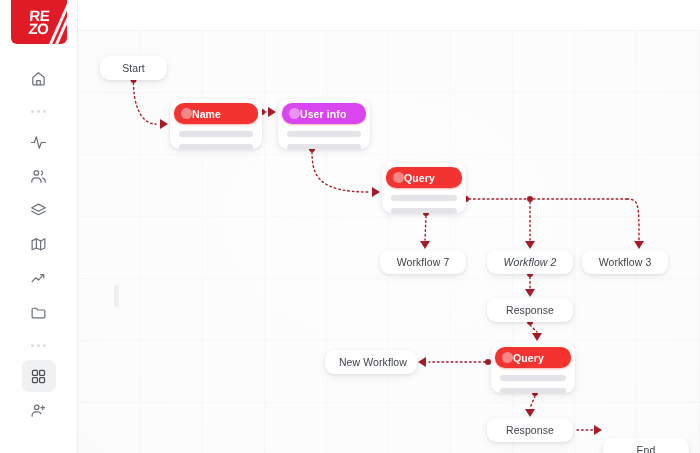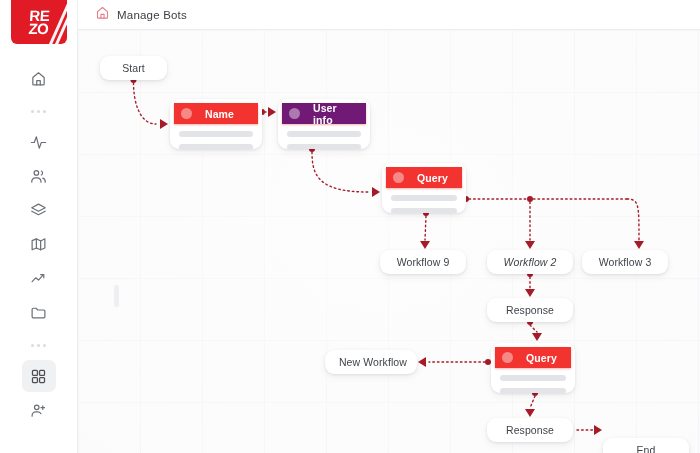--- a/index.html
+++ b/index.html
@@ -132,24 +132,24 @@
     font-size: 10.5px;
     color: #3f444a;
     letter-spacing: .1px;
     padding: 0 10px;
     white-space: nowrap;
   }
   .card { overflow: hidden; padding-bottom: 9px; }
   .card-head {
     height: 21px;
     background: #f2332f;
-    border-radius: 0;
+    border-radius: 10px;
     margin: 4px 4px 0 4px;
     display: flex; align-items: center;
-    gap: 13px;
+    gap: 0;
     padding: 0 7px;
     box-shadow: 0 1px 2px rgba(217,40,35,.35);
   }
   .card-dot {
     width: 11px; height: 11px; border-radius: 50%;
     background: rgba(255,255,255,.42);
     flex: none;
   }
   .card-title {
     color: #ffffff;
@@ -272,29 +272,20 @@
           <svg width="17" height="17" viewBox="0 0 24 24" fill="none" stroke="#6b7076" stroke-width="1.7" stroke-linecap="round" stroke-linejoin="round">
               <circle cx="9.5" cy="7.5" r="3.2"></circle>
               <path d="M3 20v-1a5 5 0 0 1 5-5h3a5 5 0 0 1 4.3 2.4"></path>
               <path d="M18 5.5v5M15.5 8h5"></path>
             </svg>
         </span>
       </div>
     </div>
   </div>
 
-  <div id="header">
-    <span>
-      <svg width="15" height="15" viewBox="0 0 24 24" fill="none" stroke="#e2808c" stroke-width="1.8" stroke-linecap="round" stroke-linejoin="round">
-          <path d="M4 10.5 12 4l8 6.5V20a1 1 0 0 1-1 1H5a1 1 0 0 1-1-1z"></path>
-          <path d="M9.5 21v-6h5v6"></path>
-        </svg>
-    </span>
-    <span class="title">Manage Bots</span>
-  </div>
 
   <div id="canvas">
     <div class="grid-fade"></div>
     <svg id="edges">
         <circle cx="55.5" cy="50" r="3" fill="#a61b28"></circle>
         <path d="M 55.5 53
       C 55.5 72,
         61.5 94,
         78 94" fill="none" stroke="#a61b28" stroke-width="1.4" stroke-dasharray="1.6 3" stroke-linecap="round"></path>
         <polygon points="82,89 82,99 90,94" fill="#a61b28"></polygon>
@@ -342,37 +333,37 @@
         </div>
         <div class="node card" style="left: 92px; top: 69px; width: 92px; height: 50px;">
           <div class="card-head" style="background: rgb(242, 51, 47);">
             <span class="card-dot"></span>
             <span class="card-title">Name</span>
           </div>
           <div class="card-bar"></div>
           <div class="card-bar"></div>
         </div>
         <div class="node card" style="left: 200px; top: 69px; width: 92px; height: 50px;">
-          <div class="card-head" style="background: #701a75;">
+          <div class="card-head" style="background: #d946ef;">
             <span class="card-dot"></span>
             <span class="card-title">User info</span>
           </div>
           <div class="card-bar"></div>
           <div class="card-bar"></div>
         </div>
         <div class="node card" style="left: 304px; top: 133px; width: 84px; height: 50px;">
           <div class="card-head" style="background: rgb(242, 51, 47);">
             <span class="card-dot"></span>
             <span class="card-title">Query</span>
           </div>
           <div class="card-bar"></div>
           <div class="card-bar"></div>
         </div>
         <div class="node pill" style="left: 302px; top: 220px; width: 86px; height: 24px;">
-          <span>Workflow 9</span>
+          <span>Workflow 7</span>
         </div>
         <div class="node pill" style="left: 409px; top: 220px; width: 86px; height: 24px; font-style: italic;">
           <span>Workflow 2</span>
         </div>
         <div class="node pill" style="left: 504px; top: 220px; width: 86px; height: 24px;">
           <span>Workflow 3</span>
         </div>
         <div class="node pill" style="left: 409px; top: 268px; width: 86px; height: 24px;">
           <span>Response</span>
         </div>

